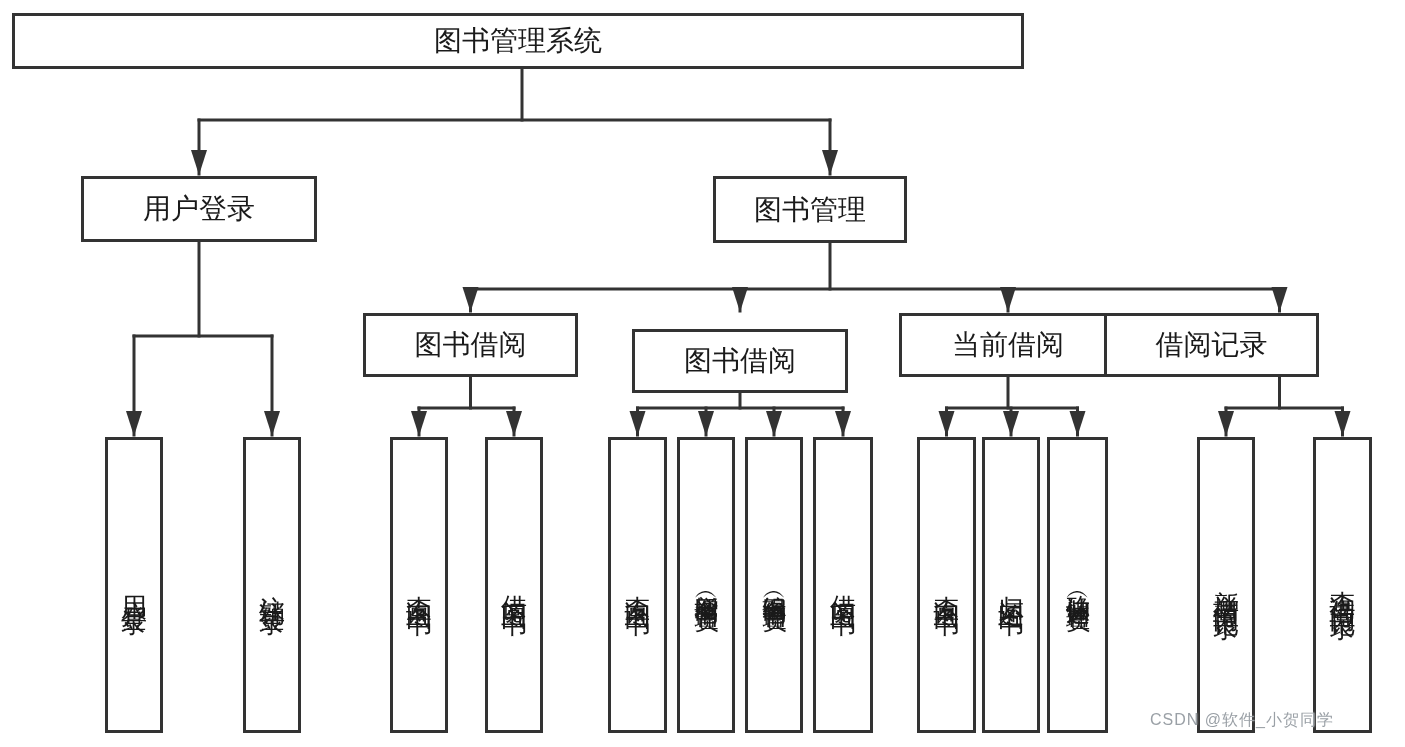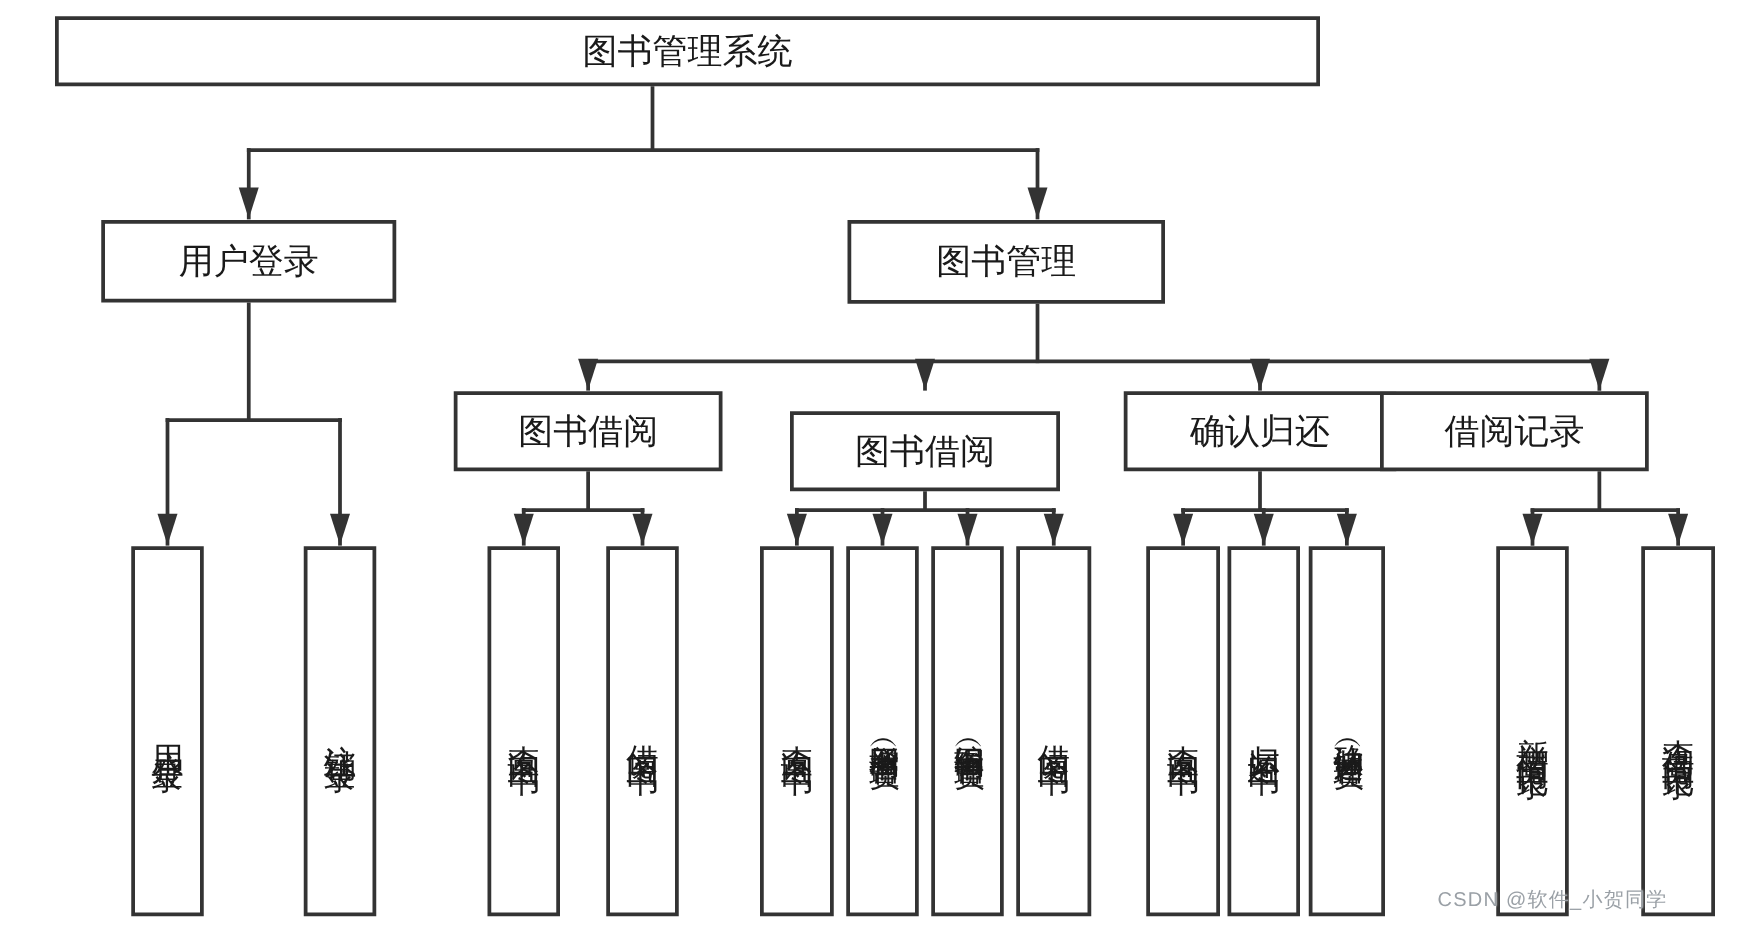--- a/index.html
+++ b/index.html
@@ -137,33 +137,33 @@
       <g>
         <line x1="1279.5" y1="376" x2="1279.5" y2="408"></line>
         <line x1="1226" y1="408" x2="1342.5" y2="408"></line>
         <line x1="1226" y1="408" x2="1226" y2="435"></line>
         <polygon points="1218,411 1234,411 1226,436"></polygon>
         <line x1="1342.5" y1="408" x2="1342.5" y2="435"></line>
         <polygon points="1334.5,411 1350.5,411 1342.5,436"></polygon>
       </g>
     </svg>
   <div id="diagram">
-      <div class="node h" style="left: 12px; top: 13px; width: 1012px; height: 56px; margin-left: 32px;">
+      <div class="node h" style="left: 12px; top: 13px; width: 1012px; height: 56px;">
         <span class="label">图书管理系统</span>
       </div>
       <div class="node h" style="left: 81px; top: 176px; width: 236px; height: 66px;">
         <span class="label">用户登录</span>
       </div>
       <div class="node v" style="left: 105px; top: 437px; width: 58px; height: 296px;">
         <span class="label">用户登录</span>
       </div>
       <div class="node v" style="left: 243px; top: 437px; width: 58px; height: 296px;">
         <span class="label">注销登录</span>
       </div>
-      <div class="node h" style="left: 678px; top: 176px; width: 254px; height: 67px; font-family: Liberation Serif, serif;">
+      <div class="node h" style="left: 713px; top: 176px; width: 194px; height: 67px;">
         <span class="label">图书管理</span>
       </div>
       <div class="node h" style="left: 363px; top: 313px; width: 215px; height: 64px;">
         <span class="label">图书借阅</span>
       </div>
       <div class="node v" style="left: 390px; top: 437px; width: 58px; height: 296px;">
         <span class="label">查询图书</span>
       </div>
       <div class="node v" style="left: 485px; top: 437px; width: 58px; height: 296px;">
         <span class="label">借阅图书</span>
@@ -177,21 +177,21 @@
       <div class="node v long" style="left: 677px; top: 437px; width: 58px; height: 296px;">
         <span class="label">新增图书（管理员）</span>
       </div>
       <div class="node v long" style="left: 745px; top: 437px; width: 58px; height: 296px;">
         <span class="label">编辑图书（管理员）</span>
       </div>
       <div class="node v" style="left: 813px; top: 437px; width: 60px; height: 296px;">
         <span class="label">借阅图书</span>
       </div>
       <div class="node h" style="left: 899px; top: 313px; width: 218px; height: 64px;">
-        <span class="label">确认归还</span>
+        <span class="label">当前借阅</span>
       </div>
       <div class="node v" style="left: 917px; top: 437px; width: 59px; height: 296px;">
         <span class="label">查询图书</span>
       </div>
       <div class="node v" style="left: 982px; top: 437px; width: 58px; height: 296px;">
         <span class="label">归还图书</span>
       </div>
       <div class="node v long" style="left: 1047px; top: 437px; width: 61px; height: 296px;">
         <span class="label">确认归还（管理员）</span>
       </div>

